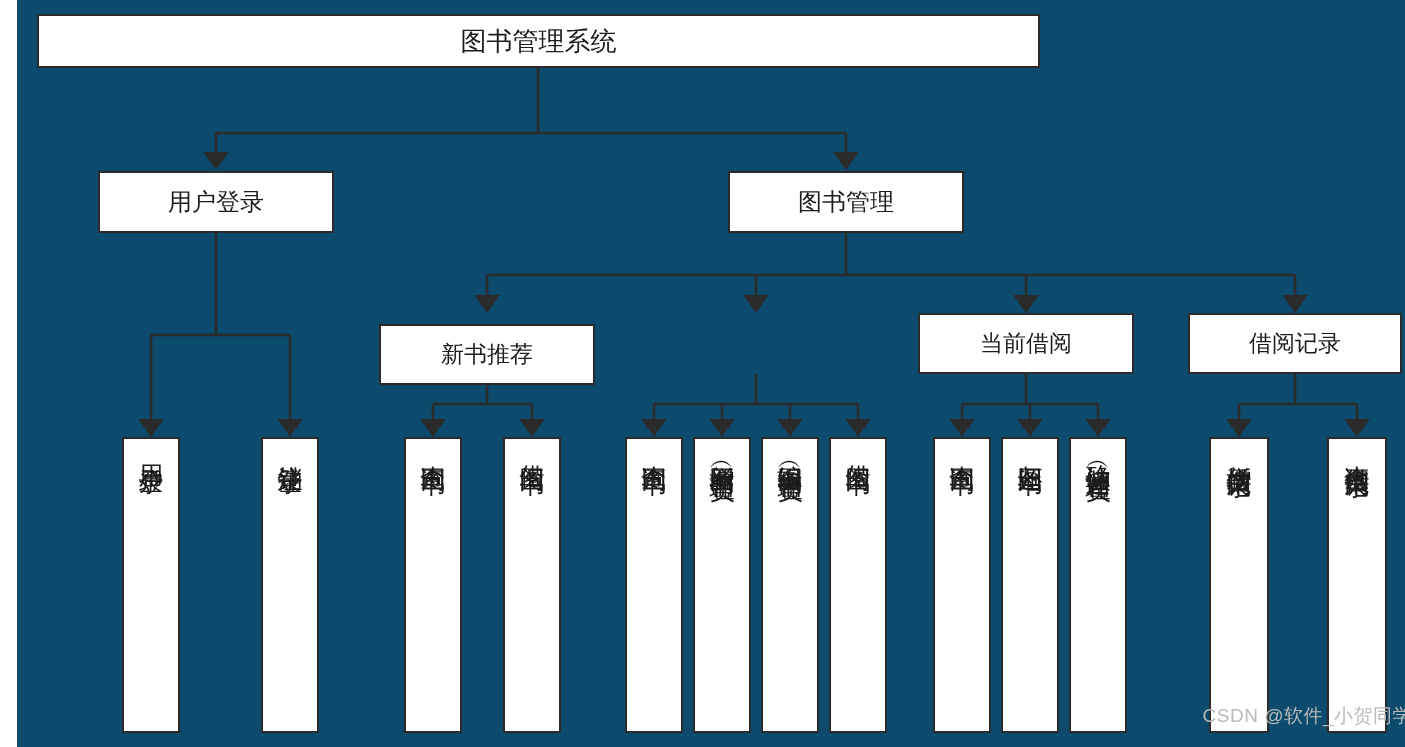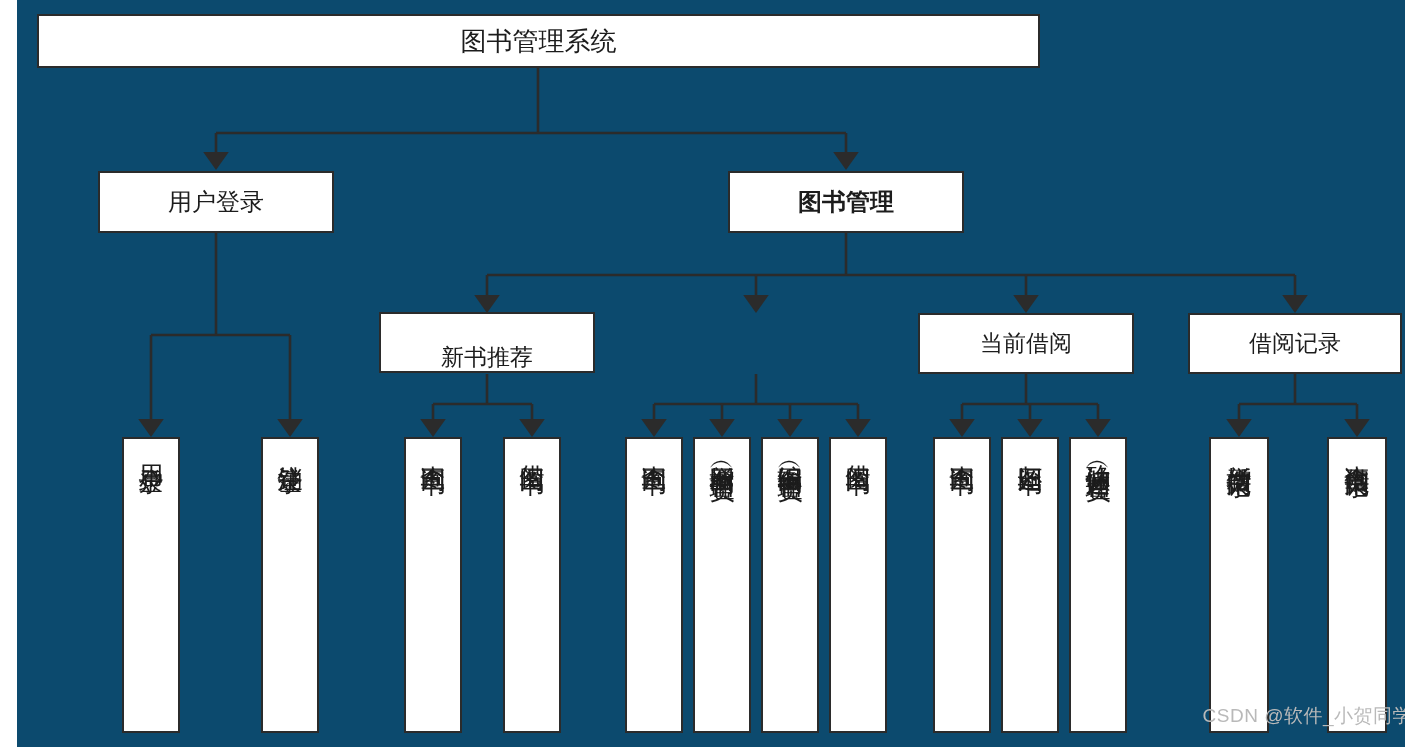--- a/index.html
+++ b/index.html
@@ -119,25 +119,25 @@
     </g>
   </svg>
 
   <div class="node root" style="left:20px; top:14px; width:1003px; height:54px;">
     <span>图书管理系统</span>
   </div>
 
   <div class="node lvl2" style="left:81px; top:171px; width:236px; height:62px;">
     <span>用户登录</span>
   </div>
-  <div class="node lvl2" style="left:711px; top:171px; width:236px; height:62px;font-weight:bold;">
+  <div class="node lvl2" style="left:711px; top:171px; width:236px; height:62px;">
     <span>图书管理</span>
   </div>
 
-  <div class="node lvl3" style="left:362px; top:312px; width:216px; height:61px;align-items:flex-end;">
+  <div class="node lvl3" style="left:362px; top:324px; width:216px; height:61px;">
     <span>新书推荐</span>
   </div>
   <div class="node lvl3" style="left:901px; top:313px; width:216px; height:61px;">
     <span>当前借阅</span>
   </div>
   <div class="node lvl3" style="left:1171px; top:313px; width:214px; height:61px;">
     <span>借阅记录</span>
   </div>
 
   <div class="node leaf" style="left:105px; top:437px; width:58px; height:296px;">

